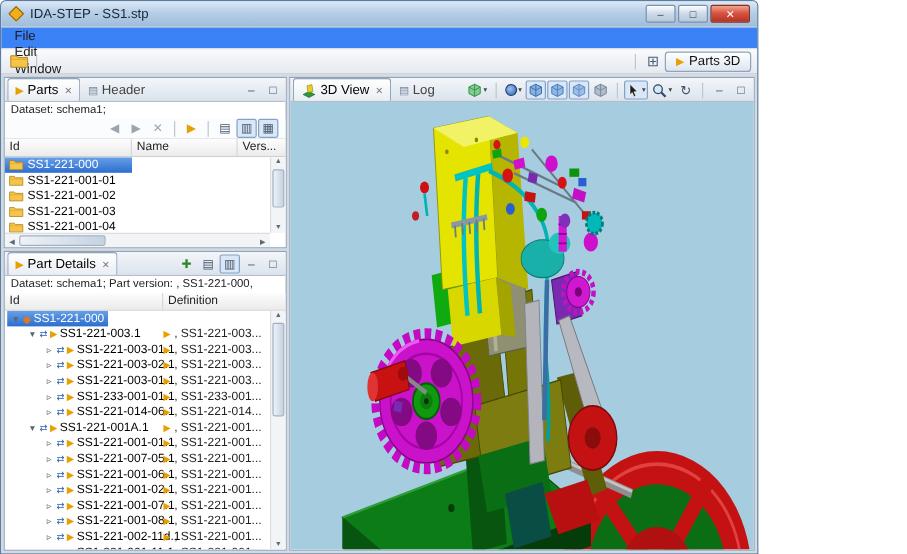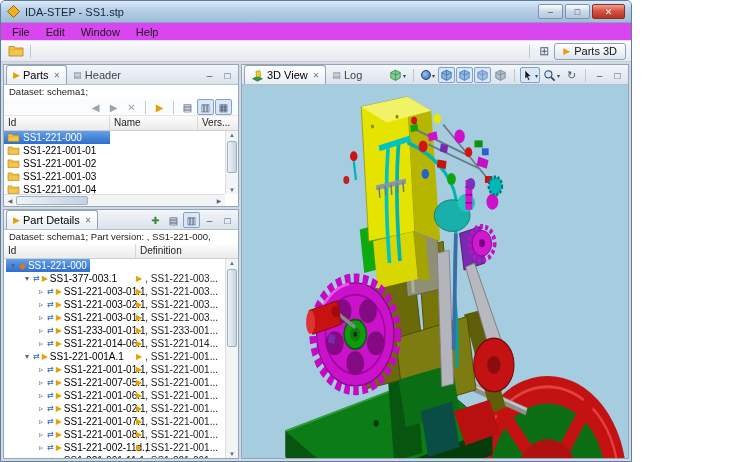--- a/index.html
+++ b/index.html
@@ -7,21 +7,21 @@
   .window { position:relative; width:632px; height:462px; border:1px solid #5a7da0; border-radius:5px 5px 0 0; background:#eef1f6; overflow:hidden; }
 
   
   .titlebar { height:22px; background:linear-gradient(#dce9f7,#b6cee6 45%,#9fbdd9); border-bottom:1px solid #85a3c2; display:flex; align-items:center; padding:0 6px; border-radius:4px 4px 0 0; }
   .title { font-size:11px; color:#16263a; margin-left:5px; flex:1; white-space:nowrap; }
   .win-btns { display:flex; gap:2px; }
   .wbtn { width:25px; height:15px; border:1px solid #7d93ab; border-radius:2px; background:linear-gradient(#fdfefe,#ccd9e8 50%,#b6c8dc); display:flex; align-items:center; justify-content:center; font-size:9px; color:#2c3e50; }
   .wbtn.close { width:33px; background:linear-gradient(#f2a48c,#d75545 45%,#b93120); color:#fff; border-color:#86301e; }
 
   
-  .menubar { height:18px; background:#d946ef; border-bottom:1px solid #dadfe5; display:flex; align-items:center; padding-left:3px; }
+  .menubar { height:18px; background:#3b82f6; border-bottom:1px solid #dadfe5; display:flex; align-items:flex-start; padding-left:3px;flex-direction:column; }
   .menu-item { font-size:11px; color:#1b1b1b; padding:1px 8px; }
   .toolbar { height:21px; background:linear-gradient(#f9fafb,#e6eaef); border-bottom:1px solid #c7cdd5; display:flex; align-items:center; padding:0 5px; }
   .tb-icon { width:20px; height:17px; display:flex; align-items:center; justify-content:center; }
   .tb-sep { width:1px; height:13px; background:#bfc6ce; margin:0 4px; }
   .spacer { flex:1; }
   .persp-chip { display:flex; align-items:center; gap:4px; height:17px; padding:0 8px; border:1px solid #8fa3bb; border-radius:3px; background:linear-gradient(#ffffff,#dde6f1); font-size:11px; color:#111; }
   .glyph-sm { font-size:9px; }
 
   
   .main { position:absolute; top:61px; left:0; right:0; bottom:0; display:flex; gap:2px; background:#d3dae2; padding:2px; }
@@ -261,21 +261,21 @@
               <span class="rooticon">◆</span>
               <span>SS1-221-000</span>
             </span>
           </div>
 
           <div class="drow lvl1">
             <span class="line">
               <span class="arrow">▾</span>
               <span class="inst">⇄</span>
               <span class="play">▶</span>
-              <span>SS1-377-003.1</span>
+              <span>SS1-221-003.1</span>
             </span>
             <span class="def">
                 <span class="play">▶</span>
                 <span>, SS1-221-003...</span>
               </span>
           </div>
 
           <div class="drow lvl2">
             <span class="line">
               <span class="arrow">▹</span>

